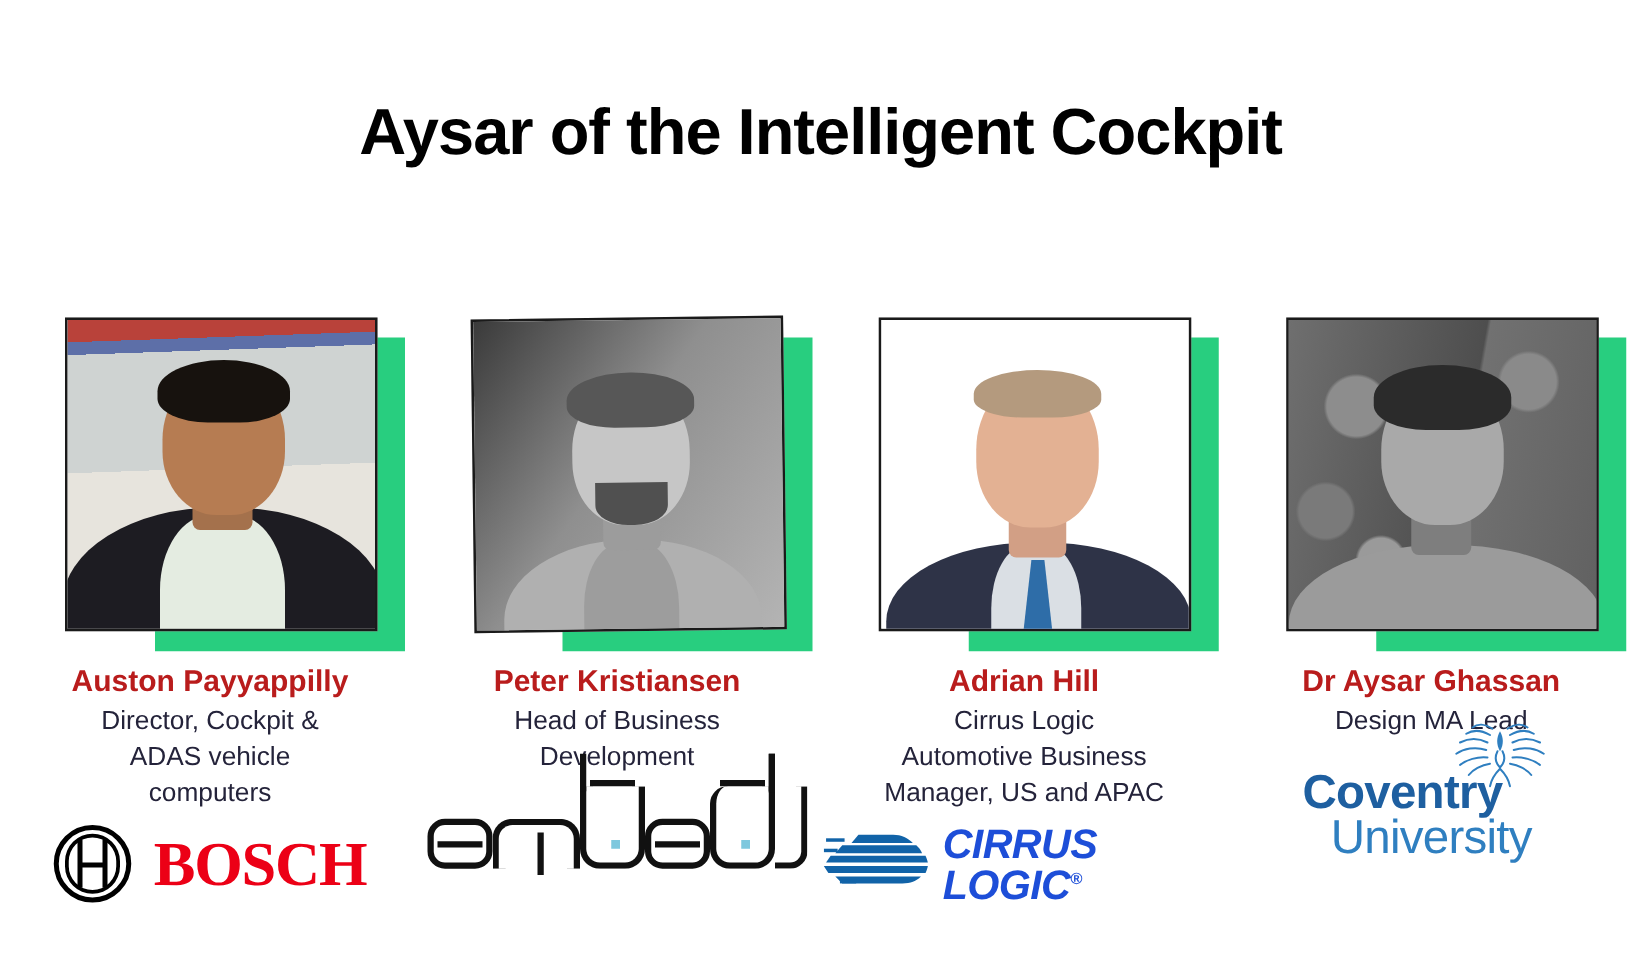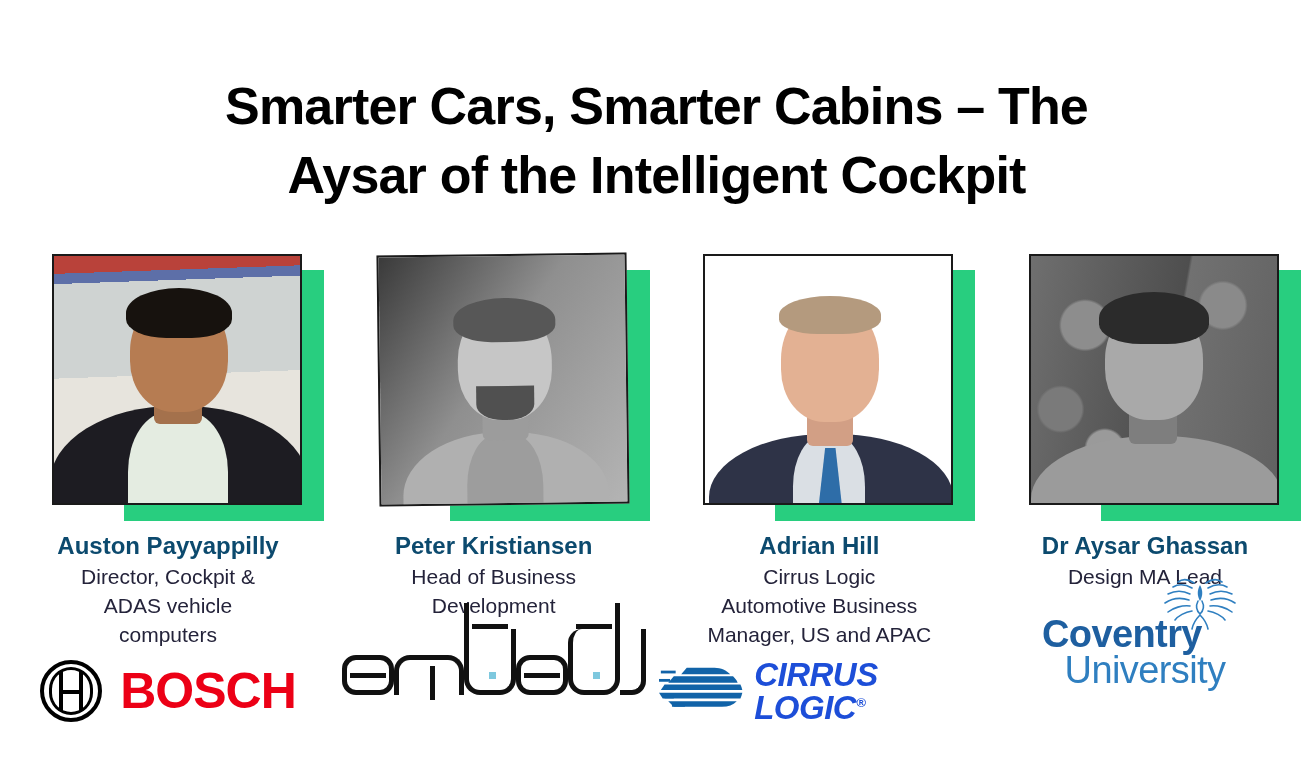--- a/index.html
+++ b/index.html
@@ -106,21 +106,21 @@
   .shirt { position: absolute; border-radius: 40% 40% 0 0 / 60% 60% 0 0; }
   .hair { position: absolute; border-radius: 50% 50% 38% 38%; }
   .tie  { position: absolute; }
 
   
   .sp-name {
     font-family: "Liberation Sans", sans-serif;
     font-weight: bold;
     font-size: 24px;
     line-height: 33px;
-    color: #0c4a6e;
+    color: #b91c1c;
     text-align: center;
     white-space: nowrap;
   }
   .sp-role {
     font-family: "Liberation Sans", sans-serif;
     font-weight: normal;
     font-size: 21px;
     line-height: 29px;
     color: #24233a;
     text-align: center;
@@ -150,21 +150,21 @@
     border-radius: 50% / 46%;
   }
   .bosch-mark::after {
     content: ""; position: absolute;
     left: 16px; top: 26px; right: 16px; height: 4px;
     background: #000;
   }
   .bosch-bars { position: absolute; left: 15px; top: 8px; width: 4px; height: 38px; background: #000; }
   .bosch-bars2 { position: absolute; right: 15px; top: 8px; width: 4px; height: 38px; background: #000; }
   .bosch-word {
-    font-family: Liberation Sans, sans-serif;
+    font-family: Liberation Serif, serif;
     font-weight: bold;
     font-size: 50px;
     letter-spacing: -1px;
     color: #ec0016;
     line-height: 1;
   }
 
   
   .embedl { display: flex; align-items: flex-end; gap: 0px; }
   .em-l {
@@ -216,21 +216,20 @@
     font-weight: normal; font-size: 38px; line-height: 38px;
     color: #2f7fc0; letter-spacing: -0.6px; text-align: center;
   }
 </style>
 </head>
 <body>
 
 <div class="slide">
 
   <div class="title-block">
-    <span class="title-line">Smarter Cars, Smarter Cabins – The</span>
     <span class="title-line">Aysar of the Intelligent Cockpit</span>
   </div>
 
   <div class="speakers">
 
     <div class="speaker">
       <div class="photo-wrap">
         <div class="green-block"></div>
         <div class="photo">
           <div class="photo-inner bg-office">

